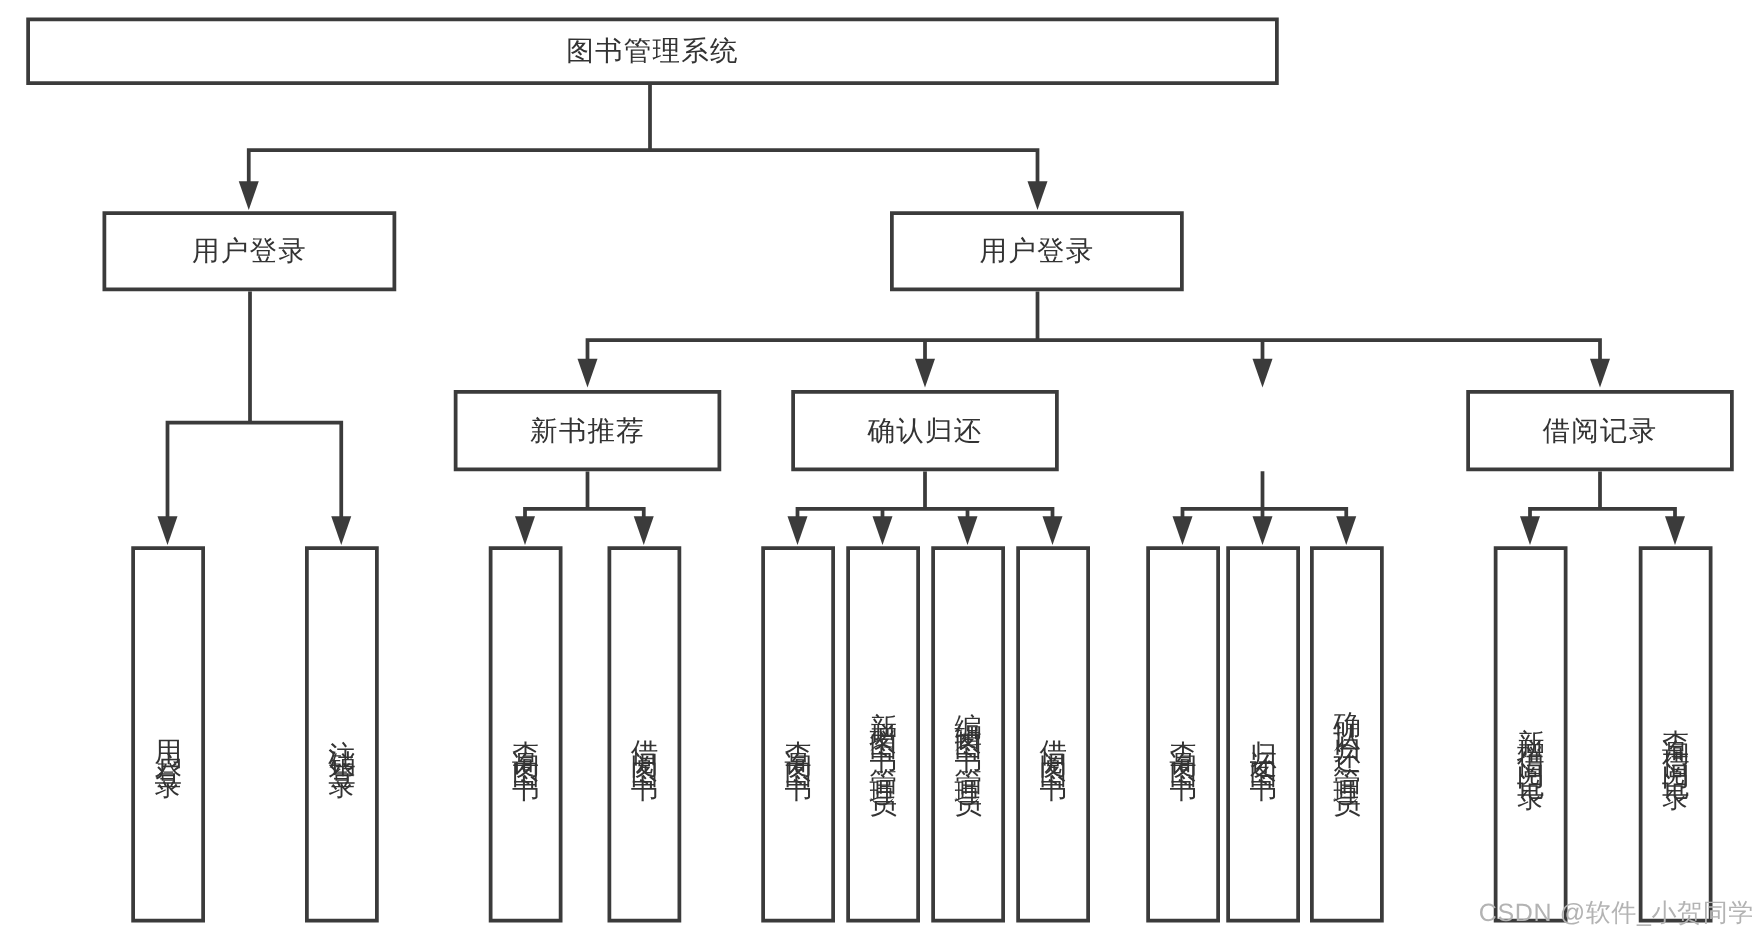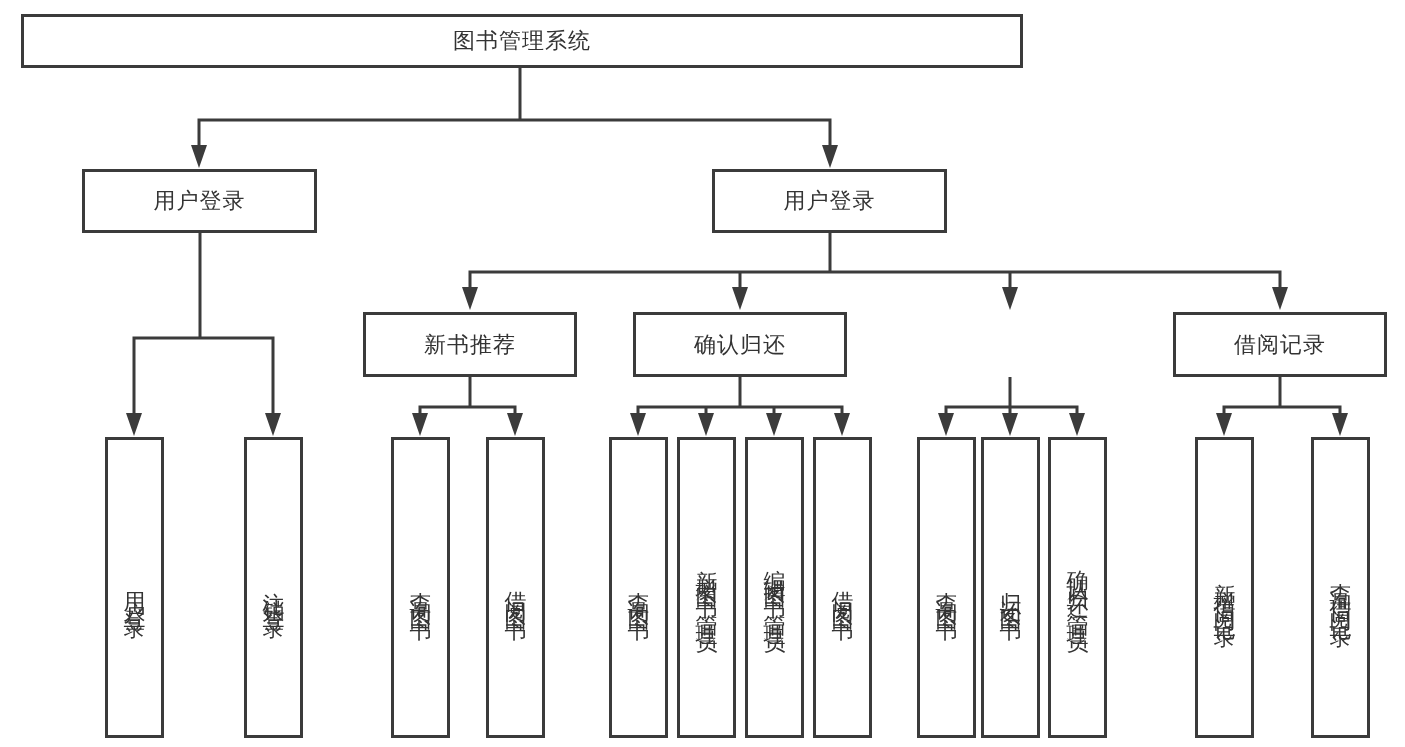--- a/index.html
+++ b/index.html
@@ -134,13 +134,14 @@
   <div class="node vbox" style="left:1048px;top:437px;width:59px;height:301px">
     <span class="vlabel">确认归还（管理员）</span>
   </div>
   <div class="node vbox" style="left:1195px;top:437px;width:59px;height:301px">
     <span class="vlabel">新增借阅记录</span>
   </div>
   <div class="node vbox" style="left:1311px;top:437px;width:59px;height:301px">
     <span class="vlabel">查询借阅记录</span>
   </div>
 
+  <div class="watermark">CSDN @软件_小贺同学</div>
 </div>
 
 </body></html>

